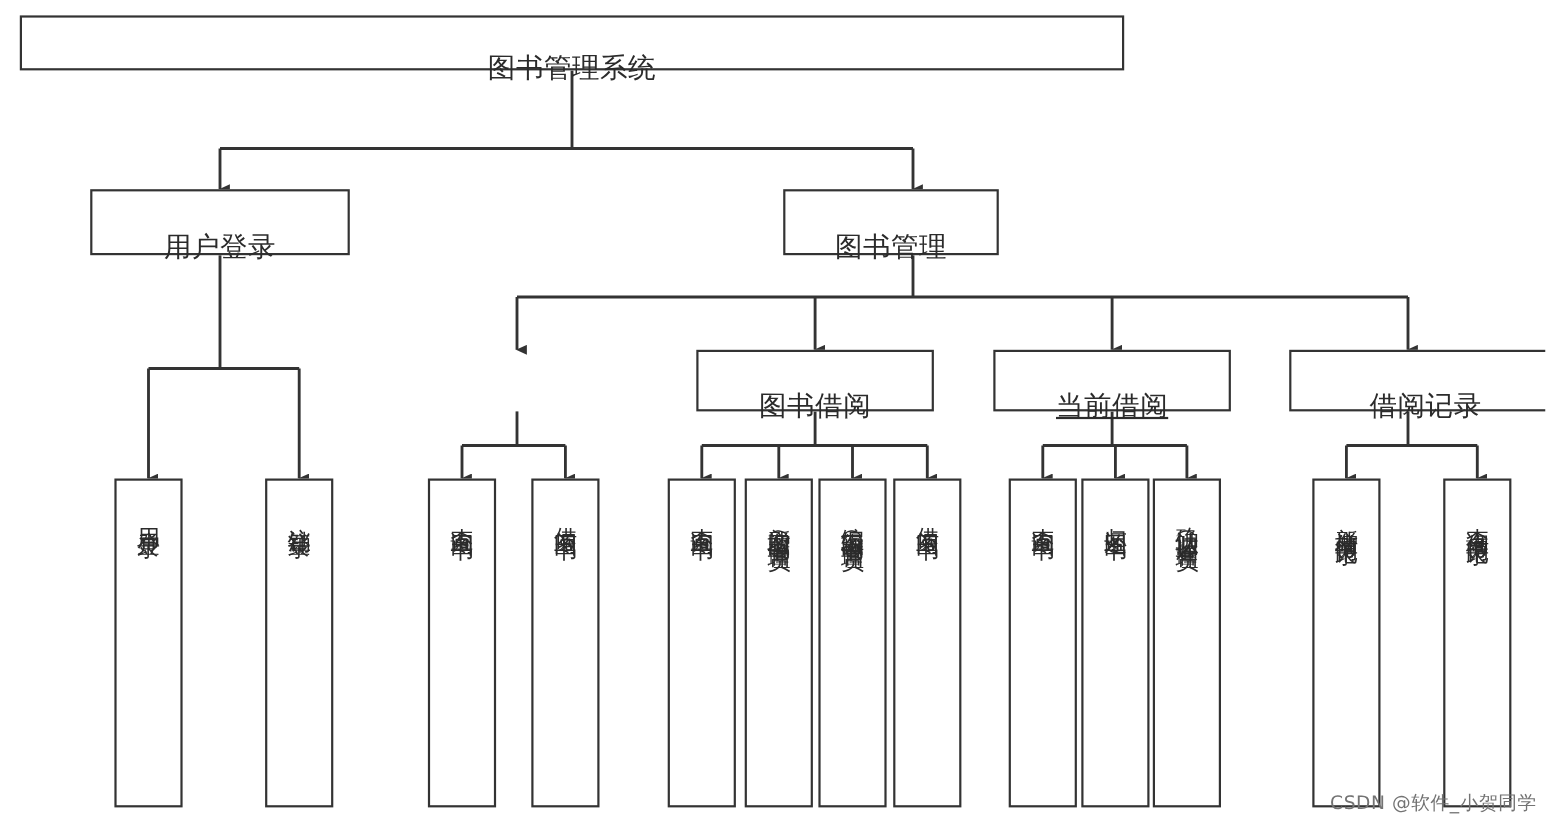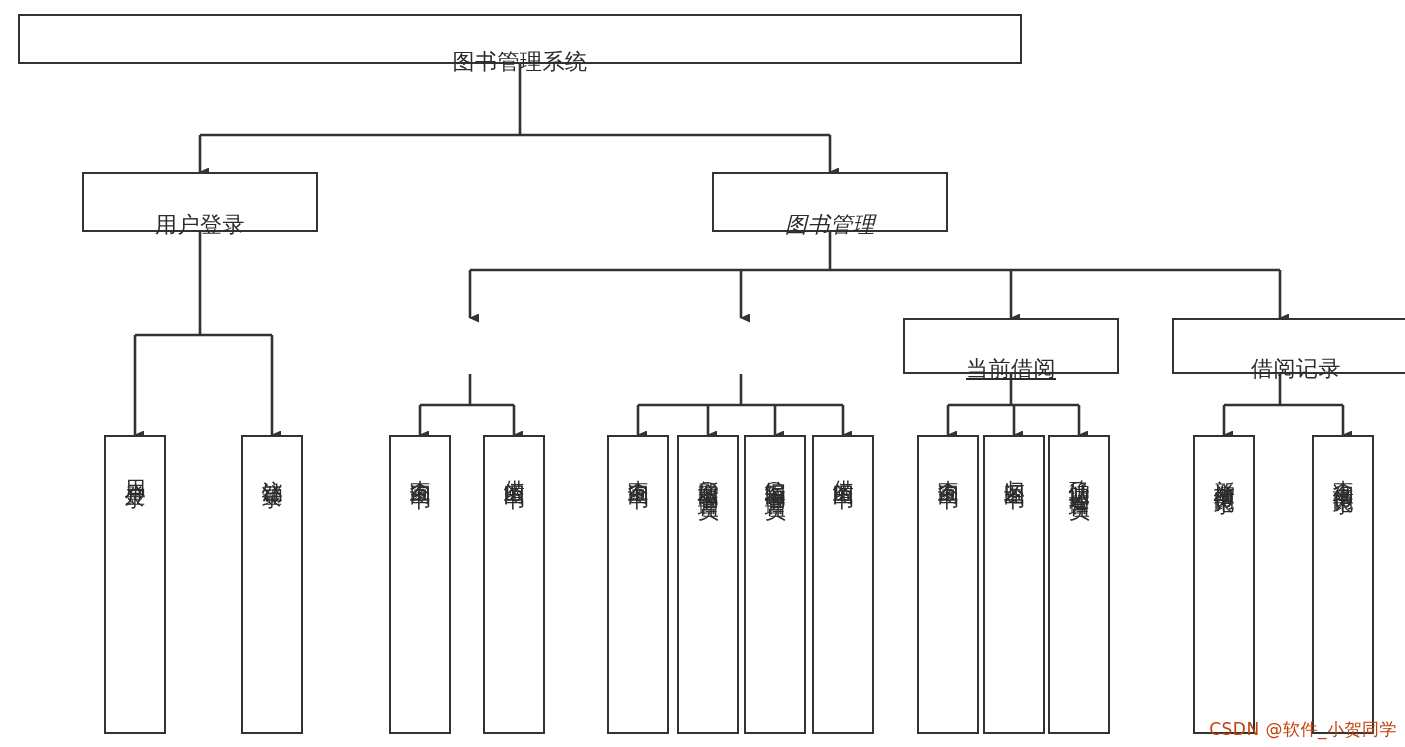--- a/index.html
+++ b/index.html
@@ -38,21 +38,21 @@
   }
   .node .label {
     display: block;
     text-align: center;
     line-height: 1.12;
     letter-spacing: 0.5px;
   }
   .node-root .label,
   .node-l2 .label,
   .node-l3 .label {
-    font-size: 22px;
+    font-size: 25px;
     white-space: nowrap;
     margin-top: 46px;
   }
   .node-leaf {
     align-items: flex-start;
     justify-content: center;
     padding-top: 26px;
   }
   .node-leaf .label {
     writing-mode: vertical-rl;
@@ -60,21 +60,21 @@
     font-size: 21px;
     line-height: 1.25;
     letter-spacing: 3px;
     white-space: nowrap;
   }
   #watermark {
     position: absolute;
     right: 8px;
     bottom: 6px;
     font-size: 17px;
-    color: #c2410c;
+    color: #737373;
     letter-spacing: 0.5px;
     white-space: nowrap;
     pointer-events: none;
   }
 </style>
 </head>
 <body>
 
 <div id="diagram-root">
 
@@ -121,24 +121,27 @@
       </g>
   </svg>
 
   <div class="node node-root" style="left: 18px; top: 14px; width: 1004px; height: 50px;">
     <span class="label">图书管理系统</span>
   </div>
 
   <div class="node node-l2" style="left: 82px; top: 172px; width: 236px; height: 60px;">
     <span class="label">用户登录</span>
   </div>
-  <div class="node node-l2" style="left: 712px; top: 172px; width: 236px; height: 60px; font-style: italic;">
+  <div class="node node-l2" style="left: 712px; top: 172px; width: 196px; height: 60px;">
     <span class="label">图书管理</span>
   </div>
 
+  <div class="node node-l3" style="left: 633px; top: 318px; width: 216px; height: 56px;">
+    <span class="label">图书借阅</span>
+  </div>
   <div class="node node-l3" style="left: 903px; top: 318px; width: 216px; height: 56px; text-decoration: underline;">
     <span class="label">当前借阅</span>
   </div>
   <div class="node node-l3" style="left: 1172px; top: 318px; width: 248px; height: 56px; align-items: center;">
     <span class="label">借阅记录</span>
   </div>
 
   <div id="leaf-container">
       <div class="node node-leaf" style="left: 104px; top: 435px; width: 62px; height: 299px;">
         <span class="label">用户登录</span>

